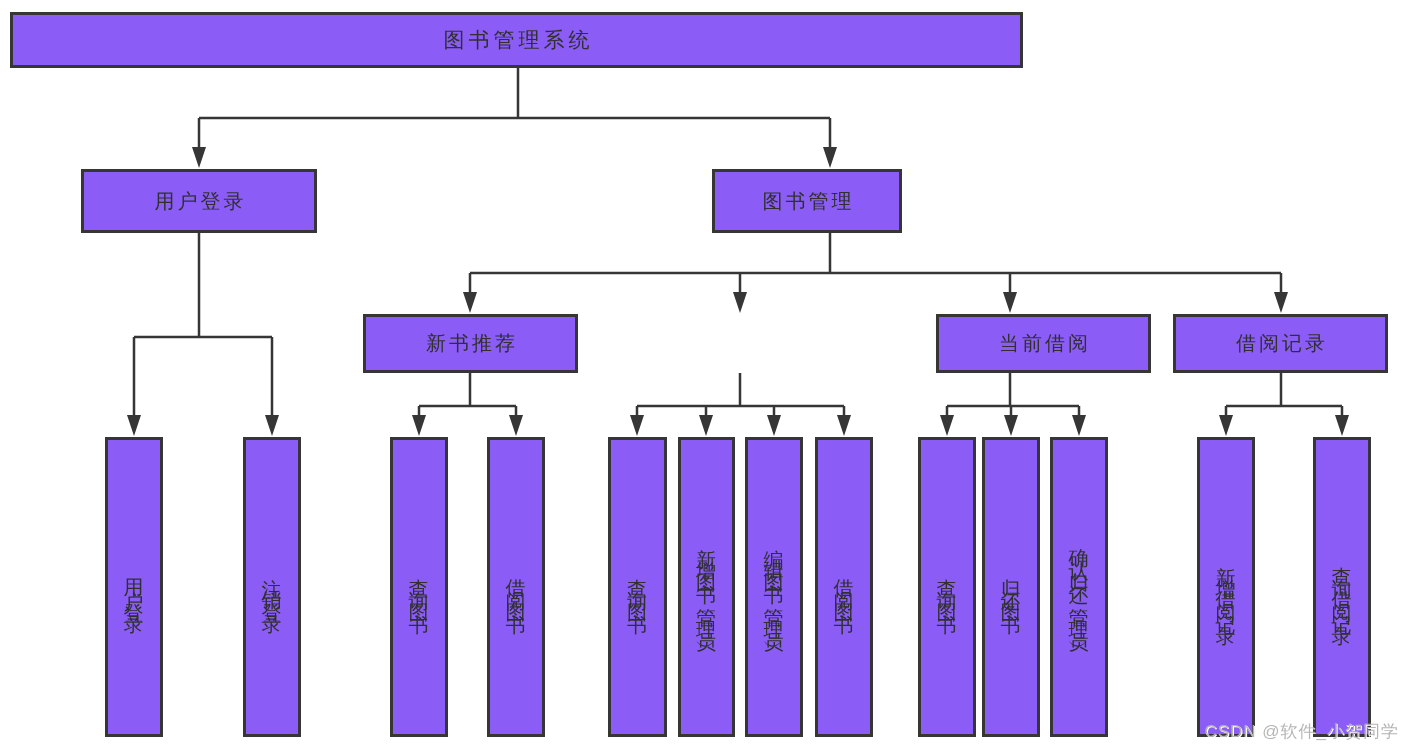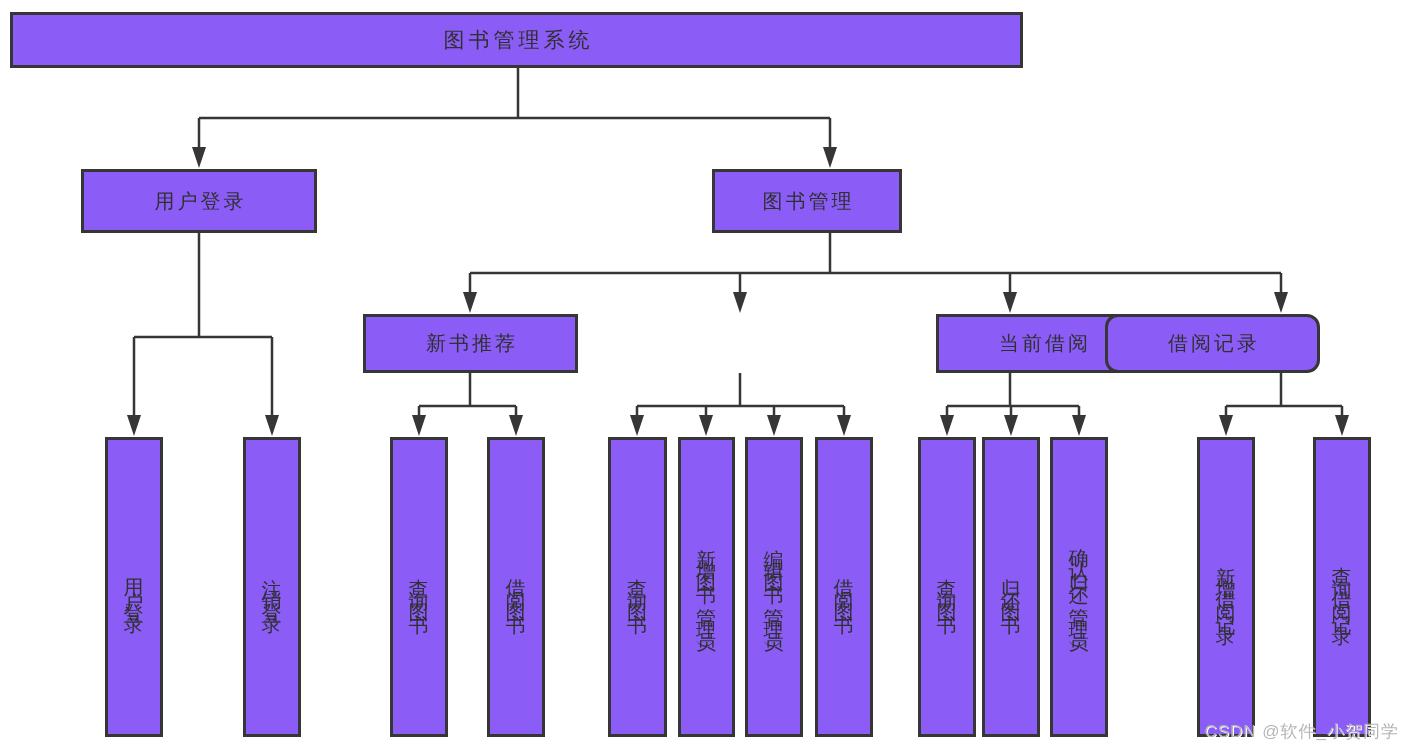--- a/index.html
+++ b/index.html
@@ -88,21 +88,21 @@
     </g>
   </svg>
 
   <div class="node rootbox" style="left:10px;top:12px;width:1013px;height:56px;">图书管理系统</div>
 
   <div class="node hbox" style="left:81px;top:169px;width:236px;height:64px;">用户登录</div>
   <div class="node hbox" style="left:712px;top:169px;width:190px;height:64px;">图书管理</div>
 
   <div class="node hbox" style="left:363px;top:314px;width:215px;height:59px;">新书推荐</div>
   <div class="node hbox" style="left:903px;top:314px;width:215px;height:59px;margin-left:33px;">当前借阅</div>
-  <div class="node hbox" style="left:1105px;top:314px;width:215px;height:59px;border-radius:13px;">借阅记录</div>
+  <div class="node hbox" style="left:1173px;top:314px;width:215px;height:59px;">借阅记录</div>
 
   <div class="node leaf" style="left:105px;top:437px;width:58px;height:300px;">用户登录</div>
   <div class="node leaf" style="left:243px;top:437px;width:58px;height:300px;">注销登录</div>
 
   <div class="node leaf" style="left:390px;top:437px;width:58px;height:300px;">查询图书</div>
   <div class="node leaf" style="left:487px;top:437px;width:58px;height:300px;">借阅图书</div>
 
   <div class="node leaf" style="left:608px;top:437px;width:59px;height:300px;">查询图书</div>
   <div class="node leaf" style="left:678px;top:437px;width:57px;height:300px;">新增图书（管理员）</div>
   <div class="node leaf" style="left:745px;top:437px;width:58px;height:300px;">编辑图书（管理员）</div>

